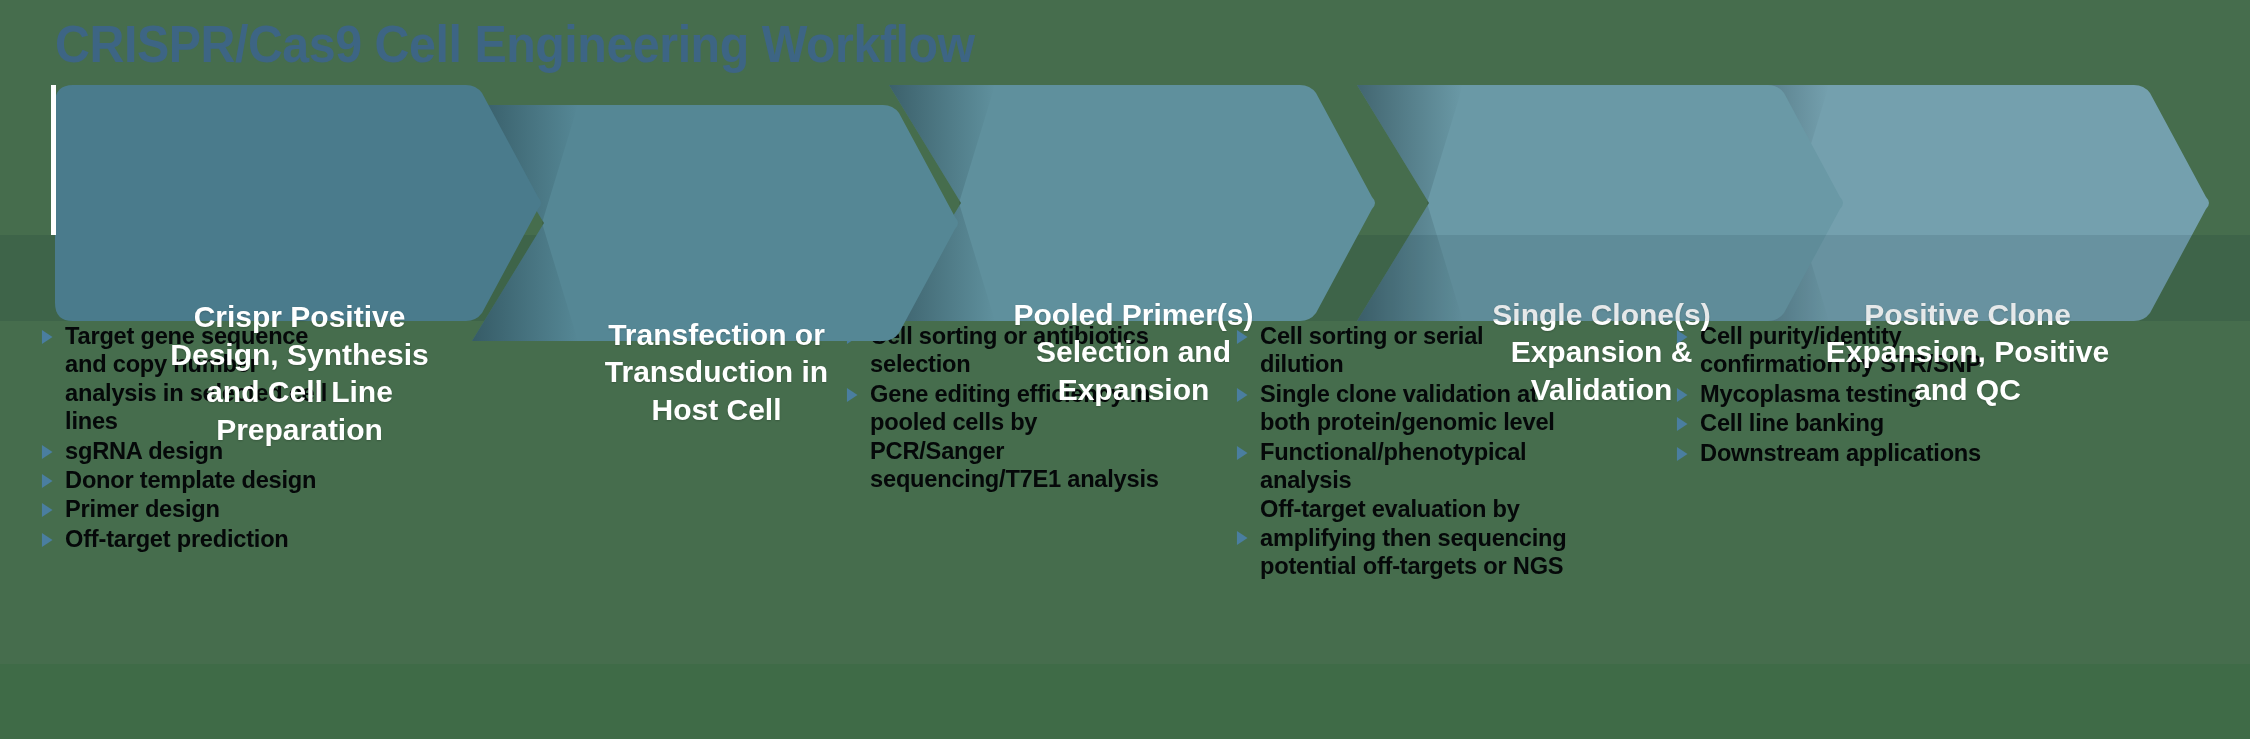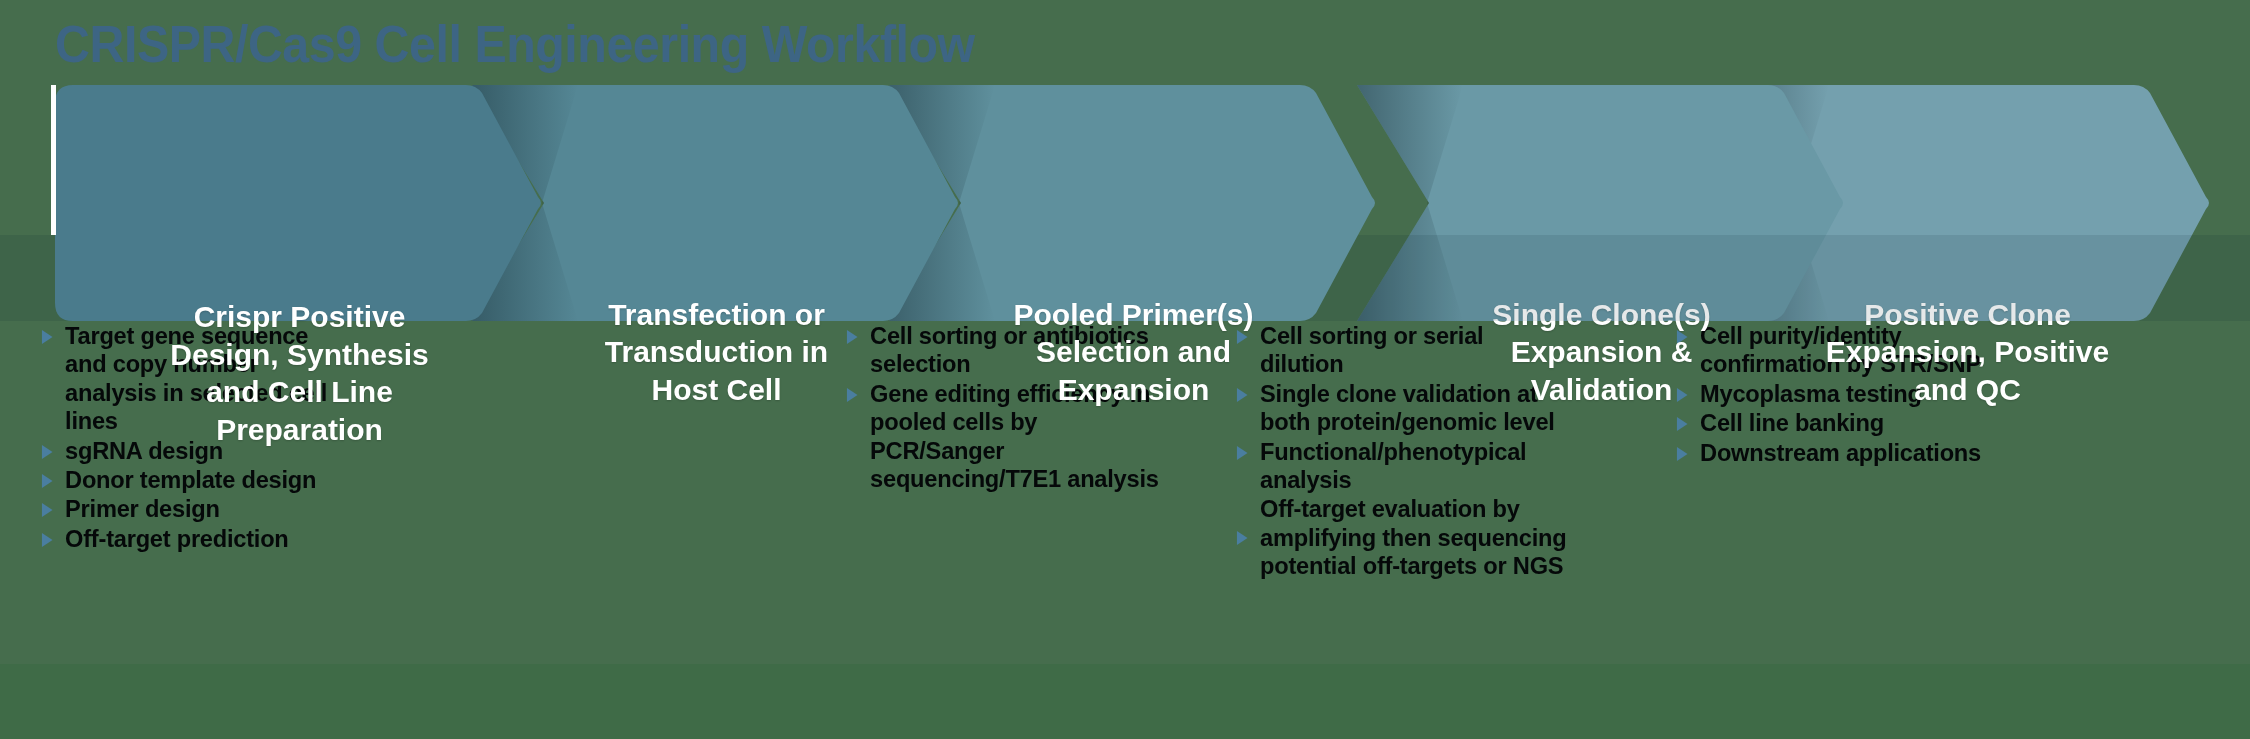--- a/index.html
+++ b/index.html
@@ -141,21 +141,21 @@
             </defs>
             <path d="M 18 0 L 411 0 Q 421 0 427 8 L 483 112 Q 489 118 483 124 L 427 228 Q 421 236 411 236 L 18 236 Q 0 236 0 218 L 0 18 Q 0 0 18 0 Z" fill="#4a7b8c"></path>
             <path d="M 417 0 L 489 0 L 489 236 L 417 236 L 489 118 Z" fill="none"></path>
           </svg>
         </div>
         <div class="chev-label">Crispr Positive
 Design, Synthesis
 and Cell Line
 Preparation</div>
       </div>
-      <div class="chev chev-2" style="left: 472px; width: 489px; z-index: 4;">
+      <div class="chev chev-2" style="left: 472px; width: 489px; z-index: 4; margin-top: 20px;">
         <div class="chev-shape">
           <svg viewBox="0 0 489 236" preserveAspectRatio="none">
             <defs>
               <linearGradient id="shdw1" x1="0" y1="0" x2="1" y2="0">
                 <stop offset="0%" stop-color="#000000" stop-opacity="0.30"></stop>
                 <stop offset="100%" stop-color="#000000" stop-opacity="0"></stop>
               </linearGradient>
             </defs>
             <path d="M 0 0 L 411 0 Q 421 0 427 8 L 483 112 Q 489 118 483 124 L 427 228 Q 421 236 411 236 L 0 236 L 72 118 Z" fill="#558795"></path>
             <path d="M 417 0 L 489 0 L 489 236 L 417 236 L 489 118 Z" fill="none"></path>

